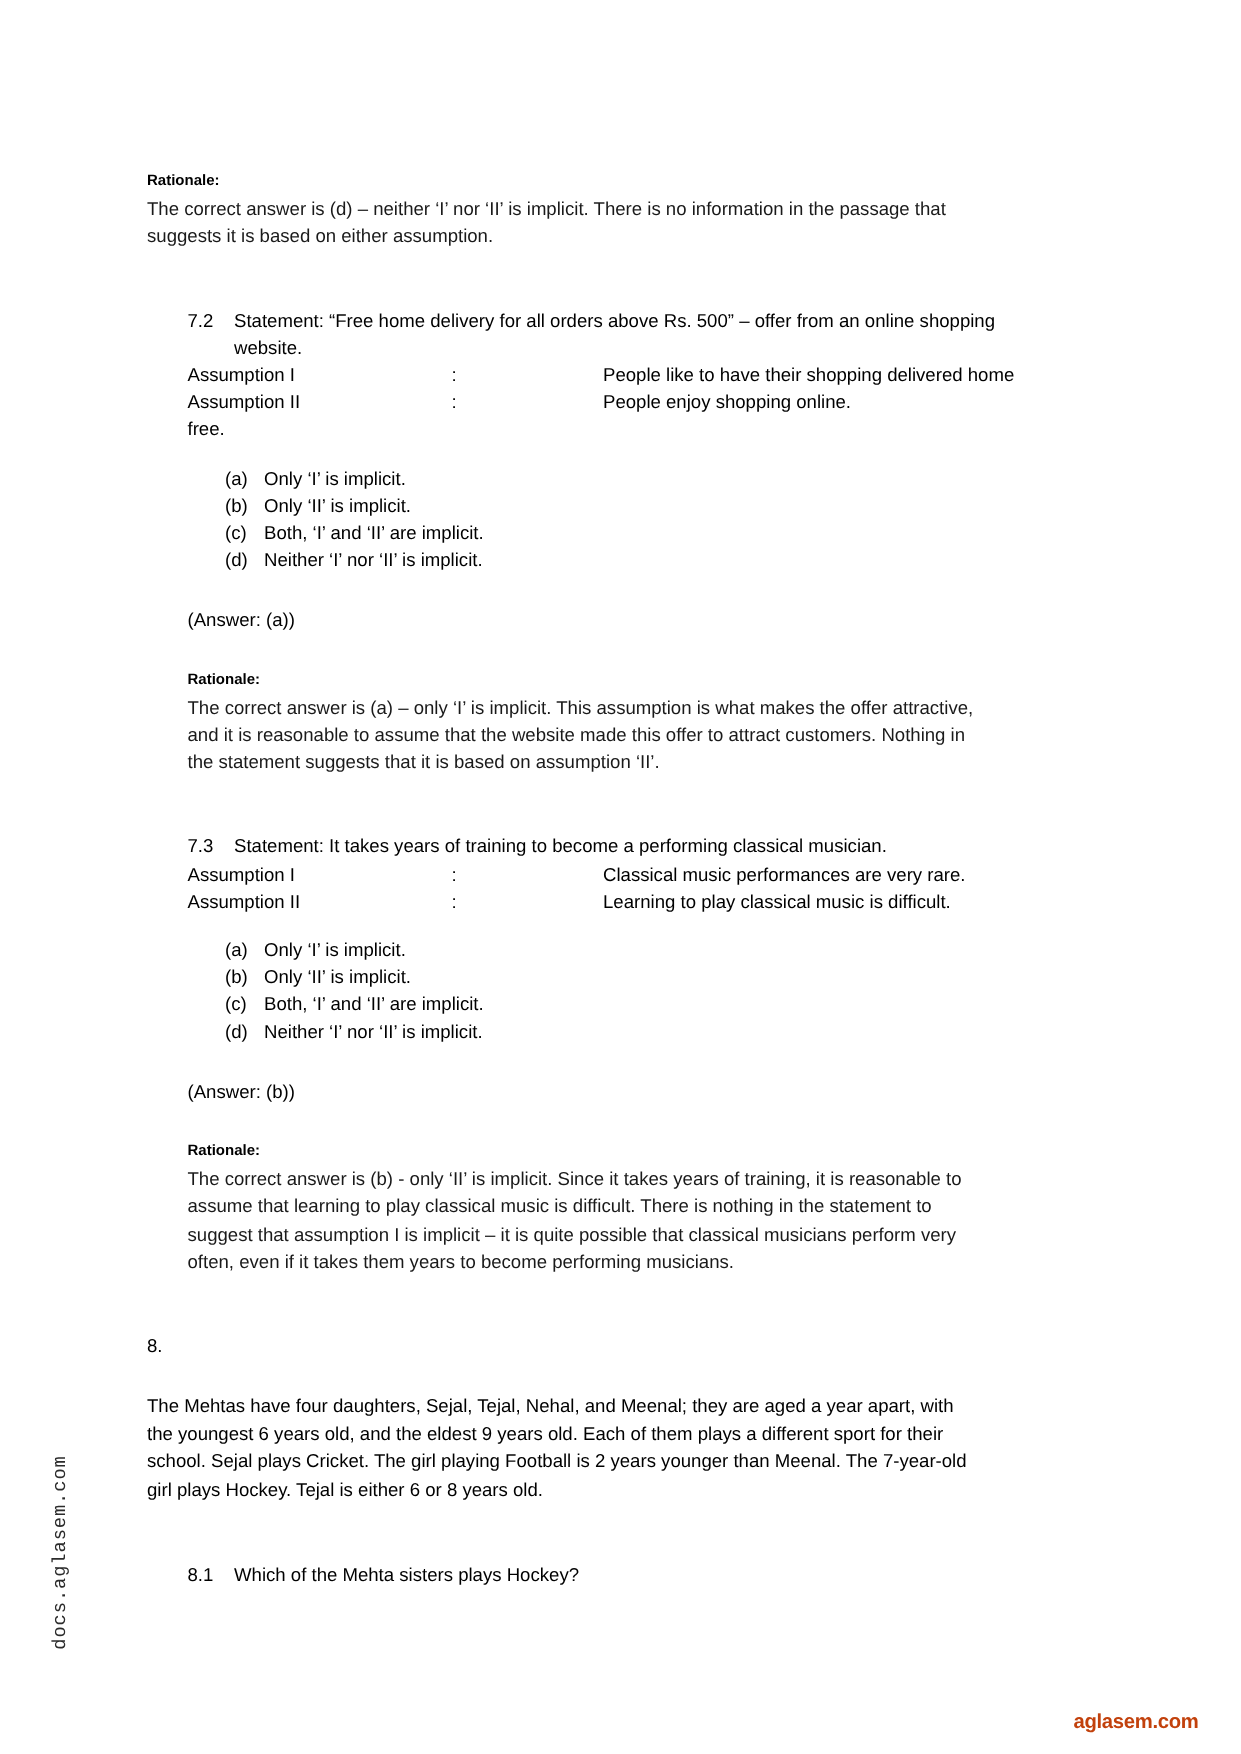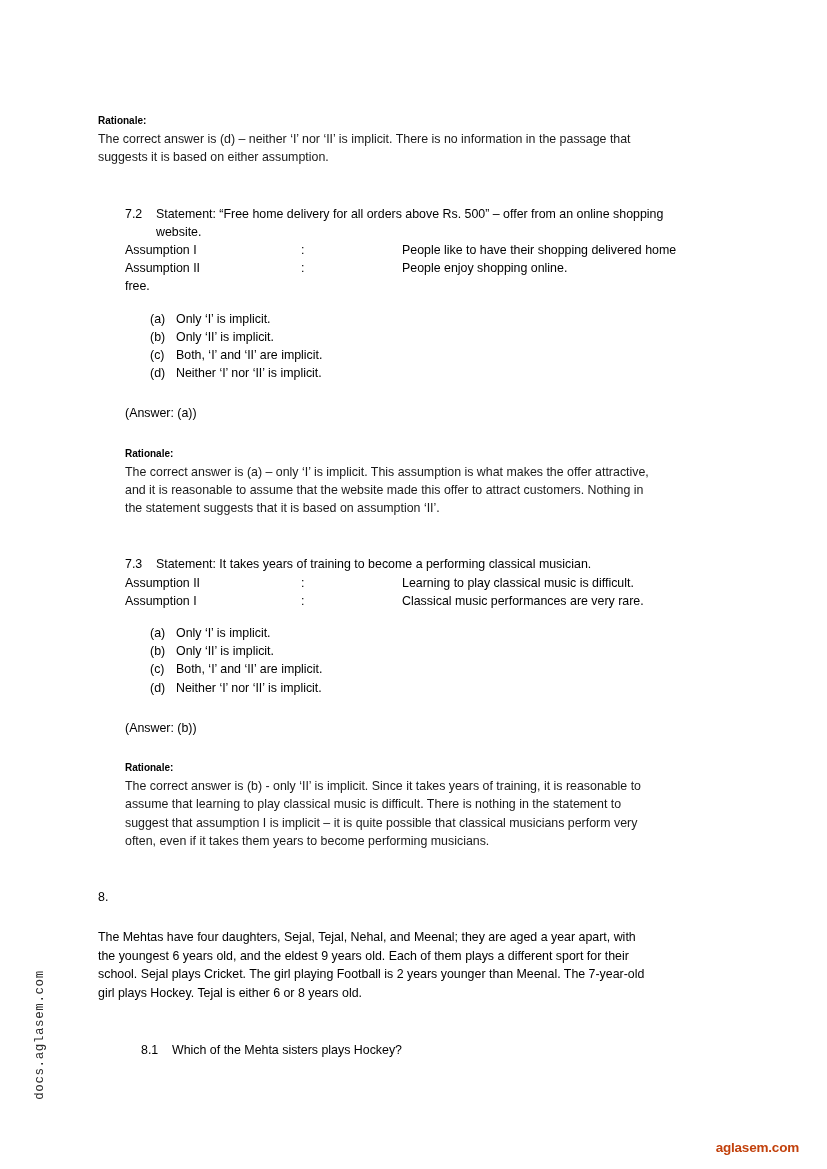--- a/index.html
+++ b/index.html
@@ -126,21 +126,21 @@
     width: 614px;
   }
 
   .subq {
     margin: 0 0 0 27px;
     padding-left: 31px;
     text-indent: -31px;
     font-size: 12.4px;
     line-height: 18.2px;
   }
-  .subq .num { display: inline-block; width: 31px; text-indent: 0; margin-left: 16px; }
+  .subq .num { display: inline-block; width: 31px; text-indent: 0; }
 
   
   .footer-logo {
     position: absolute;
     right: 28px;
     bottom: 14px;
     font-family: "Liberation Sans", sans-serif;
     font-weight: bold;
     font-size: 13.5px;
     letter-spacing: -0.2px;
@@ -217,24 +217,24 @@
     </div>
 
     <div class="spacer-lg"></div>
 
     <div>
       <p class="stmt">
         <span class="num">7.3</span><span>Statement: It takes years of training to become a performing classical musician.</span>
       </p>
 
       <p class="assume">
+        <span class="label">Assumption I</span><span class="colon">:</span><span class="value">Classical music performances are very rare.</span>
+      </p>
+      <p class="assume">
         <span class="label">Assumption II</span><span class="colon">:</span><span class="value">Learning to play classical music is difficult.</span>
-      </p>
-      <p class="assume">
-        <span class="label">Assumption I</span><span class="colon">:</span><span class="value">Classical music performances are very rare.</span>
       </p>
 
       <div class="spacer-sm"></div>
 
       <div class="opts">
         <p class="opt">
           <span class="oletter">(a)</span><span>Only ‘I’ is implicit.</span>
         </p>
         <p class="opt">
           <span class="oletter">(b)</span><span>Only ‘II’ is implicit.</span>

